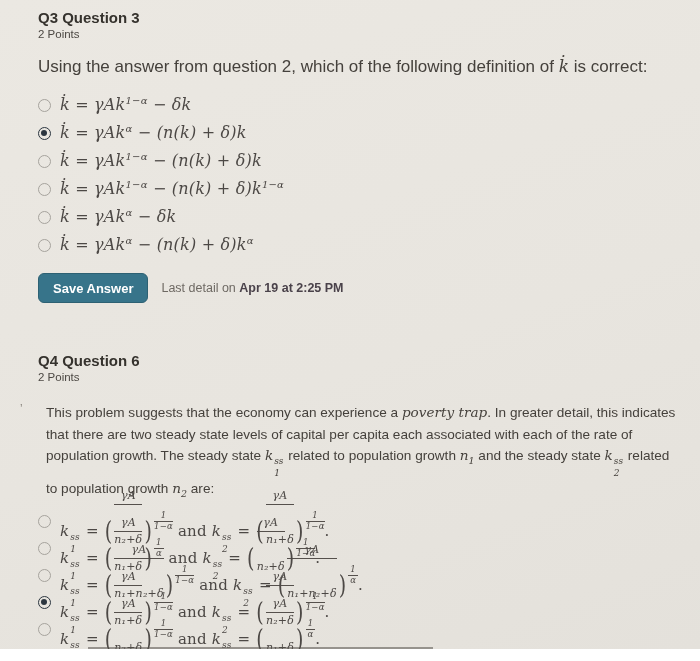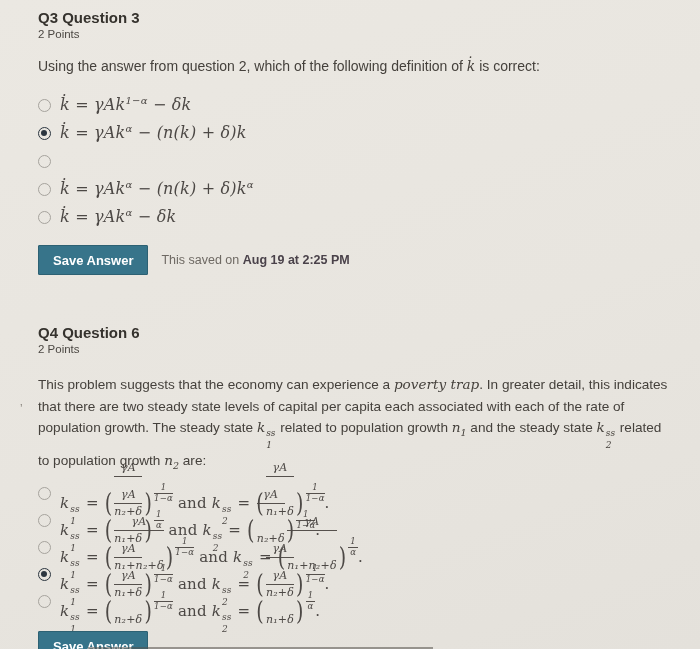--- a/index.html
+++ b/index.html
@@ -10,22 +10,22 @@
     overflow:hidden;
     font-family:"Liberation Sans",sans-serif;
     color:#44403b;
     box-sizing:border-box;
     padding:9px 34px 0 38px;
   }
   h2.qtitle{
     margin:0;font-size:15px;line-height:18px;font-weight:700;color:#35322d;
   }
   .points{font-size:11.5px;line-height:14px;color:#4c4843;margin-top:0;}
-  .prompt{margin:17px 0 16px;font-size:14px;line-height:17px;color:#45413c;}
-  .para{margin:18px 0 0;font-size:13.6px;line-height:21.5px;color:#45413c;width:630px;}
+  .prompt{margin:17px 0 16px;font-size:17px;line-height:17px;color:#45413c;}
+  .para{margin:18px 8px 0;font-size:13.6px;line-height:21.5px;color:#45413c;width:630px;}
   .options{margin-top:9px;}
   .options.q4{margin-top:4px;}
   .opt-row{display:flex;align-items:center;height:28px;cursor:pointer;}
   .options.q4 .opt-row{height:27px;}
   .radio{
     flex:0 0 auto;width:13px;height:13px;border:1.5px solid #a6a39d;border-radius:50%;
     margin-right:9px;background:transparent;position:relative;box-sizing:border-box;
   }
   .radio.sel{border-color:#2c3640;}
   .radio.sel::after{
@@ -58,21 +58,21 @@
   .efrac .num{display:block;border-bottom:1px solid #55504c;padding:0 2px;}
   .efrac .den{display:block;}
   .paren{
     display:inline-block;font-family:"DejaVu Serif",serif;font-style:normal;
     font-size:19px;transform:scaleY(1.35);vertical-align:-2px;margin:0 1px;
   }
   
   .save-row{margin-top:14px;display:flex;align-items:center;}
   .save-btn{
     display:inline-block;height:30px;padding:0 14px;
-    background:#37748a;border:1px solid #2d6173;border-radius:1px;
+    background:#37748a;border:1px solid #2d6173;border-radius:6px;
     color:#ffffff;font-weight:700;font-size:13px;font-family:"Liberation Sans",sans-serif;
     cursor:pointer;
   }
   .saved-note{margin-left:13px;font-size:12.5px;color:#6e6963;}
   .saved-note b{color:#4a424a;font-weight:700;}
   .q4-section{margin-top:49px;}
   .bottom-save{margin-top:16px;}
   .artifact{position:absolute;left:20px;top:402px;font-size:12px;color:#8a867f;}
   .bottom-edge{position:absolute;left:88px;bottom:0;width:345px;height:2px;background:#55524d;opacity:.55;}
 </style>
@@ -89,33 +89,38 @@
         <div class="opt-row">
           <span class="radio"></span>
           <span class="formula"><span class="m">k̇ = γAk</span><sup class="sup">1−α</sup><span class="m"> − δk</span></span>
         </div>
         <div class="opt-row">
           <span class="radio sel"></span>
           <span class="formula"><span class="m">k̇ = γAk</span><sup class="sup">α</sup><span class="m"> − (n(k) + δ)k</span></span>
         </div>
         <div class="opt-row">
           <span class="radio"></span>
+          <span class="formula"><span class="m">k̇ = γAk</span><sup class="sup">1−α</sup><span class="m"> − (n(k) + δ)k</span></span>
+        </div>
+        <div class="opt-row">
+          <span class="radio"></span>
+          <span class="formula"><span class="m">k̇ = γAk</span><sup class="sup">1−α</sup><span class="m"> − (n(k) + δ)k</span><sup class="sup">1−α</sup></span>
+        </div>
+        <div class="opt-row">
+          <span class="radio"></span>
+          <span class="formula"><span class="m">k̇ = γAk</span><sup class="sup">α</sup><span class="m"> − δk</span></span>
         </div>
         <div class="opt-row">
           <span class="radio"></span>
           <span class="formula"><span class="m">k̇ = γAk</span><sup class="sup">α</sup><span class="m"> − (n(k) + δ)k</span><sup class="sup">α</sup></span>
         </div>
-        <div class="opt-row">
-          <span class="radio"></span>
-          <span class="formula"><span class="m">k̇ = γAk</span><sup class="sup">α</sup><span class="m"> − δk</span></span>
-        </div>
       </div>
     <div class="save-row">
       <button class="save-btn">Save Answer</button>
-      <span class="saved-note"><span>This saved on </span><b>Aug 19 at 2:25 PM</b></span>
+      <span class="saved-note"><span>Last detail on </span><b>Apr 19 at 2:25 PM</b></span>
     </div>
   </section>
 
   <section class="q4-section">
     <h2 class="qtitle">Q4 Question 6</h2>
     <div class="points">2 Points</div>
     <p class="para"><span class="t">This problem suggests that the economy can experience a </span><span class="m">poverty trap</span><span class="t">. In greater detail, this indicates that there are two steady state levels of capital per capita each associated with each of the rate of population growth. The steady state </span><span class="m">k</span><span class="ssbox">
           <span class="ss-sup">ss</span>
           <span class="ss-sub">1</span>
         </span><span class="t"> related to population growth </span><span class="m">n</span><sub class="sub">1</sub><span class="t"> and the steady state </span><span class="m">k</span><span class="ssbox">

